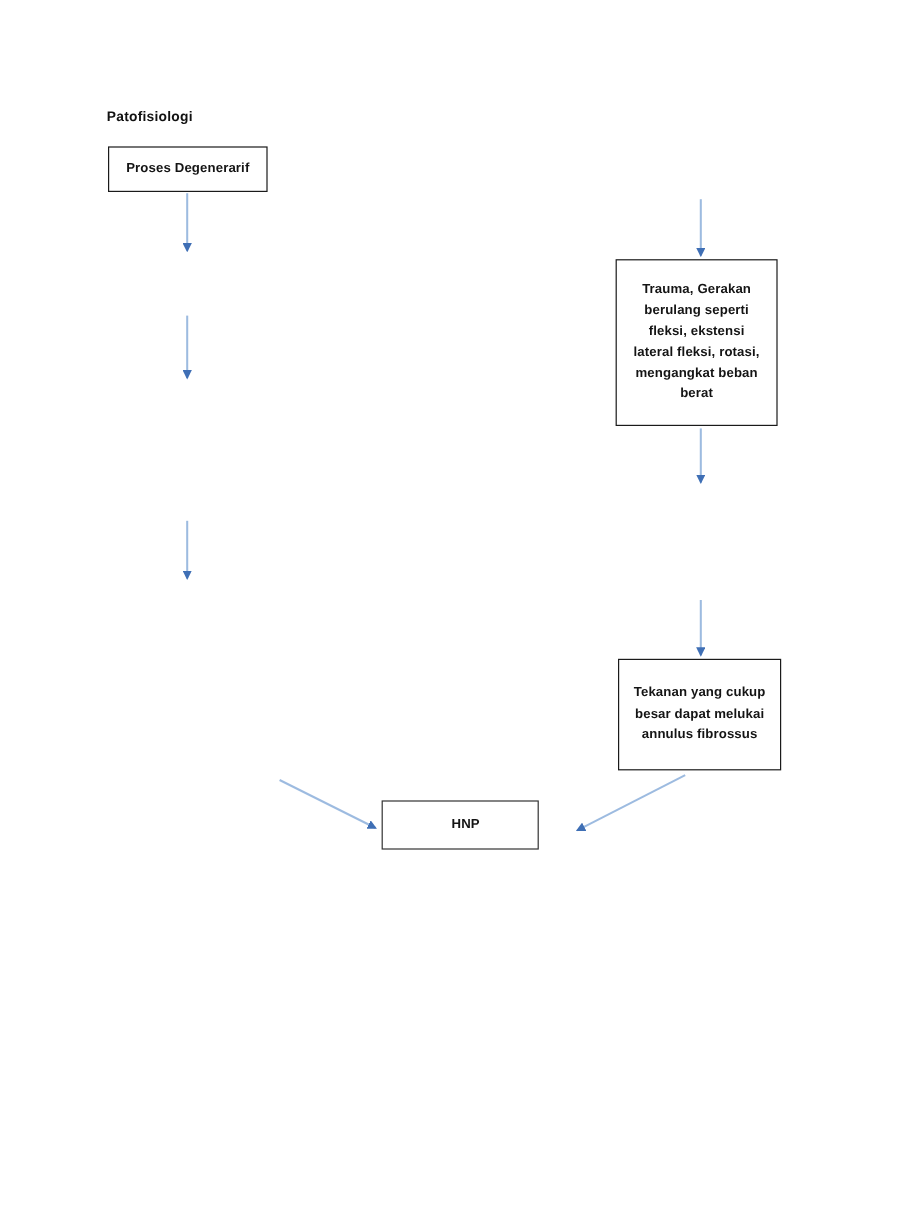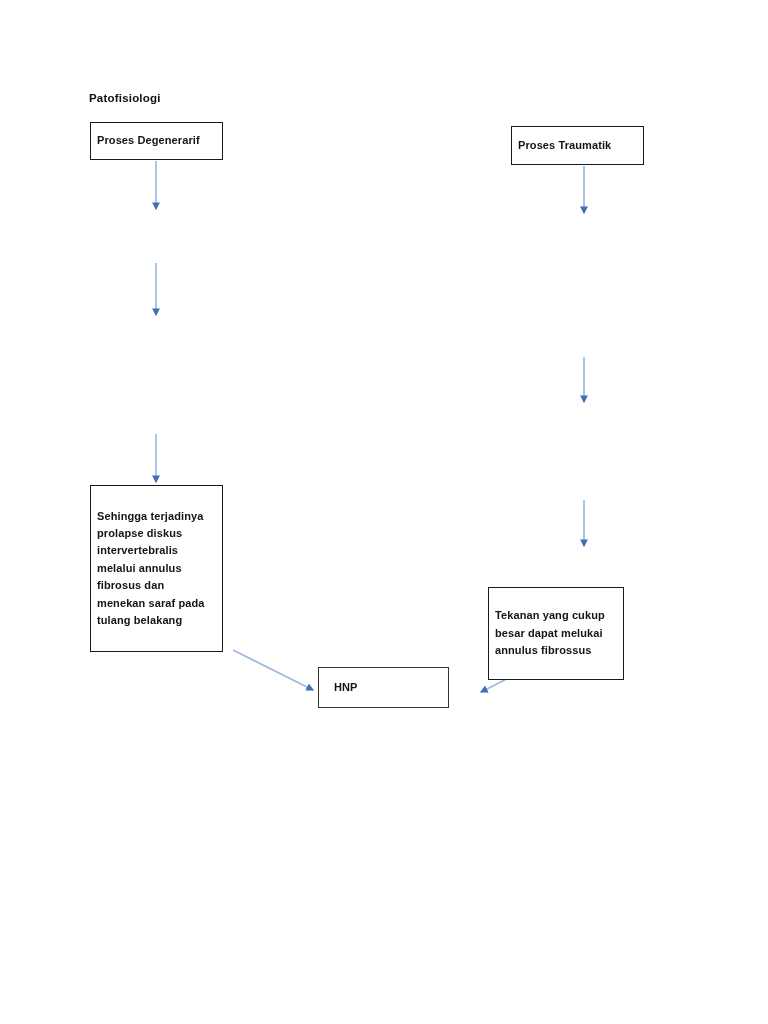--- a/index.html
+++ b/index.html
@@ -39,21 +39,21 @@
 
   
   .node {
     position: absolute;
     box-sizing: border-box;
     background: #ffffff;
     border: 1.6px solid #1a1a1a;
     display: flex;
     align-items: center;
     justify-content: center;
-    text-align: left;
+    text-align: center;
     font-size: 11px;
     font-weight: bold;
     line-height: 1.58;
     color: #141414;
     padding: 3px 6px;
     letter-spacing: 0.1px;
   }
   .node.thin {
     border-width: 1.3px;
     border-color: #333333;
@@ -98,37 +98,33 @@
         <line x1="571" y1="646" x2="481" y2="692" marker-end="url(#arrowhead)" stroke="#9dbbe0"></line>
       </g>
   </svg>
 
   <div class="node" style="left: 90px; top: 122px; width: 133px; height: 38px;">
     <span class="node-text">Proses Degenerarif</span>
   </div>
 
 
 
-  <div class="node" style="left: 90px; top: 485px; width: 133px; height: 167px;">
-    <span class="node-text">Sehingga terjadinya
-prolapse diskus
-intervertebralis
-melalui annulus
-fibrosus dan
-menekan saraf pada
-tulang belakang</span>
-  </div>
 
-  <div class="node" style="left: 511px; top: 126px; width: 133px; height: 39px;">
-    <span class="node-text">Proses Traumatik</span>
+
+  <div class="node" style="left: 513px; top: 216px; width: 135px; height: 139px;">
+    <span class="node-text">Trauma, Gerakan
+berulang seperti
+fleksi, ekstensi
+lateral fleksi, rotasi,
+mengangkat beban
+berat</span>
   </div>
 
 
-
-  <div class="node" style="left: 488px; top: 549px; width: 136px; height: 93px; margin-top: 38px;">
+  <div class="node" style="left: 515px; top: 549px; width: 136px; height: 93px;">
     <span class="node-text">Tekanan yang cukup
 besar dapat melukai
 annulus fibrossus</span>
   </div>
 
   <div class="node thin" style="left: 318px; top: 667px; width: 131px; height: 41px; padding-left: 15px;">
     <span class="node-text">HNP</span>
   </div>
 
 </div>

